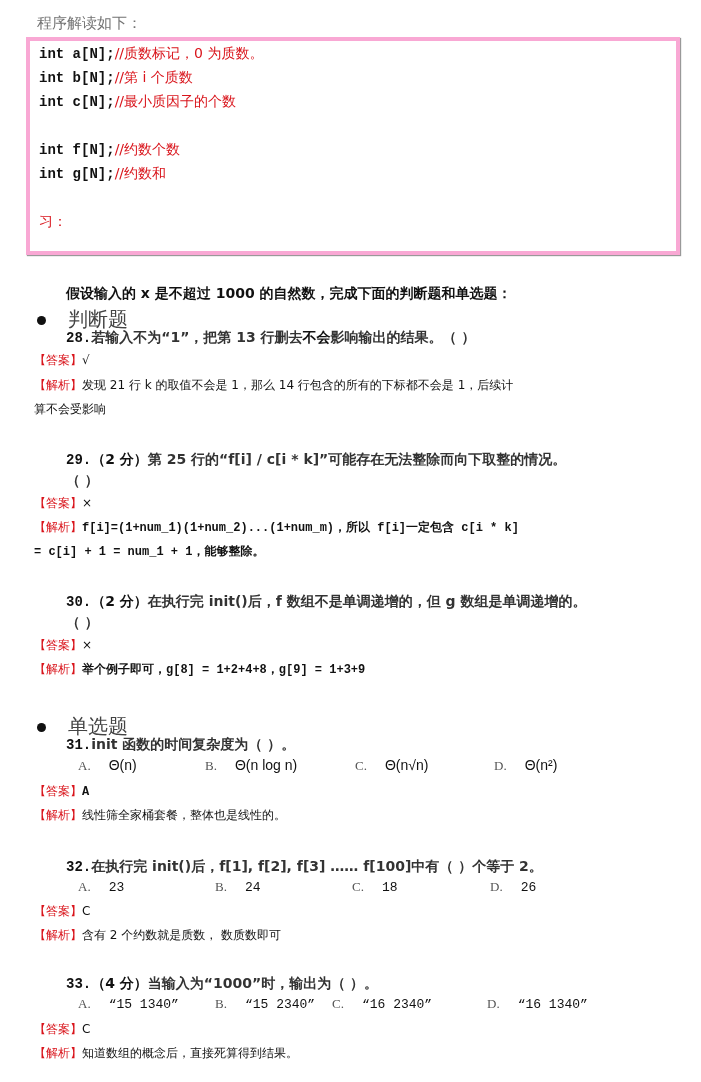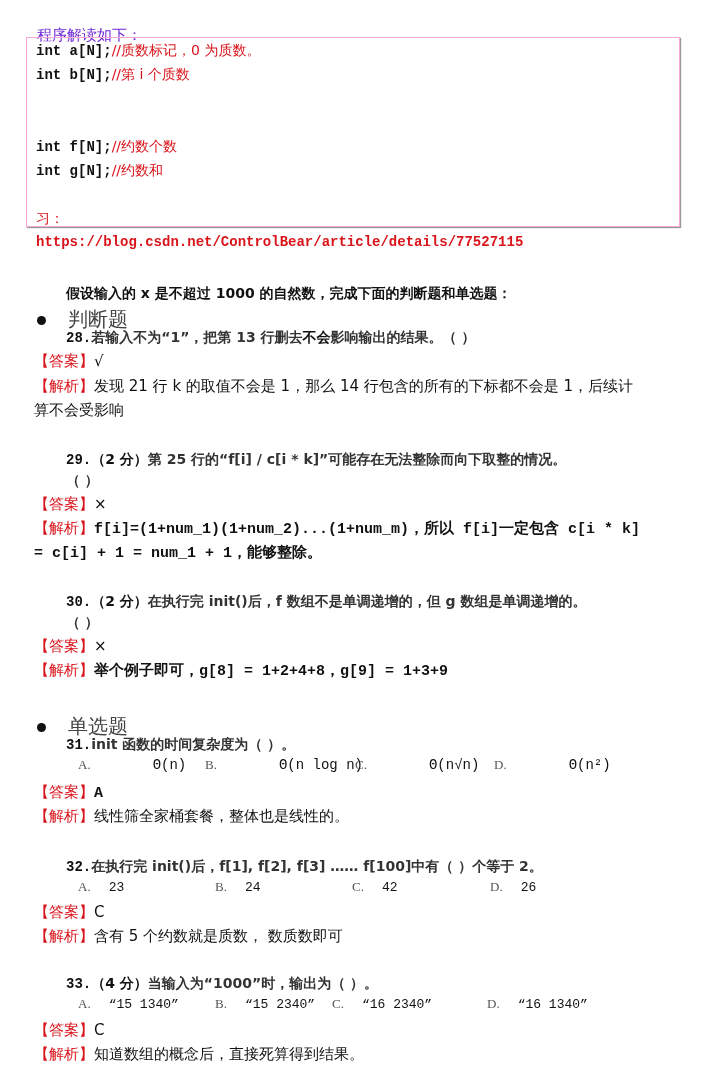--- a/index.html
+++ b/index.html
@@ -2,72 +2,74 @@
 <html><head>
 <meta charset="utf-8">
 <style>
   html, body { margin: 0; padding: 0; background: #ffffff; }
   body {
     width: 701px; height: 1082px; position: relative; overflow: hidden;
     font-family: "DejaVu Sans", "Liberation Sans", sans-serif;
     color: #111111;
   }
   .abs { position: absolute; white-space: nowrap; }
-  .red { color: #6d28d9; margin-top: 12px; }
+  .red { color: #737373; }
   .gray { color: #444444; }
   .intro-title { left: 37px; top: 14px; font-size: 15px; }
   .codebox {
-    position: absolute; left: 26px; top: 37px; width: 654px; height: 190px;
-    border: 1px solid #f9a8d4; box-sizing: border-box;
+    position: absolute; left: 26px; top: 37px; width: 654px; height: 218px;
+    border: 4px solid #f9a8d4; box-sizing: border-box;
     box-shadow: 1px 1px 1px #999;
   }
   .codeline { position: absolute; left: 9px; font-size: 14px; white-space: nowrap; }
   .codeline .code { font-family: "Liberation Mono", "DejaVu Sans Mono", monospace; font-weight: bold; color: #111; }
   .codeline .cmt { color: #d9141b; }
   .codeline .cmt .m { font-family: "Liberation Mono", "DejaVu Sans Mono", monospace; font-weight: bold; }
   .note { position: absolute; left: 9px; font-size: 14px; color: #d9141b; white-space: nowrap; }
   .url { font-family: "Liberation Mono", "DejaVu Sans Mono", monospace; font-weight: bold; font-size: 14px; color: #d9141b; }
   sup { font-size: 9px; }
 
   .lead { left: 66px; top: 285px; font-size: 14px; font-weight: bold; }
   .bullet { font-size: 20px; }
   .bullet .dot { display: inline-block; width: 9px; height: 9px; border-radius: 50%; background: #111; margin-right: 22px; vertical-align: middle; }
   .q { font-size: 14px; color: #333; font-weight: bold; }
   .q .num { font-family: "Liberation Mono", "DejaVu Sans Mono", monospace; color: #111; }
   .q b { color: #111; }
   .opts { font-size: 13px; color: #333; }
   .opts span.opt { position: absolute; white-space: nowrap; }
   .opts .lab { font-family: "Liberation Serif", serif; color: #555; margin-right: 18px; }
-  .opts .val { font-family: Liberation Mono, monospace; font-size: 14px; color: #111; margin-left: 44px; }
+  .opts .val { font-family: Liberation Sans, sans-serif; font-size: 14px; color: #111; }
   .opts .valm { font-family: "Liberation Mono", monospace; font-size: 13px; color: #111; }
-  .ans { font-size: 15px; }
+  .ans { font-size: 12px; }
   .ans .tag { color: #d9141b; }
   .ans .txt { color: #111; }
   .ans .m { font-family: "Liberation Mono", "DejaVu Sans Mono", monospace; font-weight: bold; }
 </style>
 </head>
 <body>
 
 <div class="abs red intro-title">程序解读如下：</div>
 
 <div class="codebox">
   <div class="codeline" style="top:4px">
     <span class="code">int a[N];</span><span class="cmt">//质数标记，0 为质数。</span>
   </div>
   <div class="codeline" style="top:28px">
     <span class="code">int b[N];</span><span class="cmt">//第 i 个质数</span>
   </div>
+  <div class="codeline" style="top:52px">
+    <span class="code">int c[N];</span><span class="cmt">//最小质因子的个数</span>
+  </div>
   <div class="codeline" style="top:100px">
     <span class="code">int f[N];</span><span class="cmt">//约数个数</span>
   </div>
   <div class="codeline" style="top:124px">
     <span class="code">int g[N];</span><span class="cmt">//约数和</span>
   </div>
   <div class="note" style="top:172px">习：</div>
-  <div class="note" style="top:195px"><span class="url">https://blog.csdn.net/ControlBear/article/details/77527115</span></div>
 </div>
 
 <div class="abs lead">假设输入的 x 是不超过 1000 的自然数，完成下面的判断题和单选题：</div>
 
 <div class="abs bullet gray" style="left:37px; top:306px">
   <span class="dot"></span><span>判断题</span>
 </div>
 
 <div class="abs q" style="left:66px; top:329px">
   <span class="num">28.</span><span>若输入不为“1”，把第 13 行删去</span><b>不会</b><span>影响输出的结果。（    ）</span>
@@ -126,28 +128,28 @@
 <div class="abs ans" style="left:34px; top:807px">
   <span class="tag">【解析】</span><span class="txt">线性筛全家桶套餐，整体也是线性的。</span>
 </div>
 
 <div class="abs q" style="left:66px; top:858px">
   <span class="num">32.</span><span>在执行完 init()后，f[1], f[2], f[3] …… f[100]中有（    ）个等于 2。</span>
 </div>
 <div class="opts">
   <span class="opt" style="left:78px; top:879px"><span class="lab">A.</span><span class="valm">23</span></span>
   <span class="opt" style="left:215px; top:879px"><span class="lab">B.</span><span class="valm">24</span></span>
-  <span class="opt" style="left:352px; top:879px"><span class="lab">C.</span><span class="valm">42</span></span>
+  <span class="opt" style="left:352px; top:879px"><span class="lab">C.</span><span class="valm">18</span></span>
   <span class="opt" style="left:490px; top:879px"><span class="lab">D.</span><span class="valm">26</span></span>
 </div>
 <div class="abs ans" style="left:34px; top:903px">
   <span class="tag">【答案】</span><span class="txt">C</span>
 </div>
 <div class="abs ans" style="left:34px; top:927px">
-  <span class="tag">【解析】</span><span class="txt">含有 5 个约数就是质数，  数质数即可</span>
+  <span class="tag">【解析】</span><span class="txt">含有 2 个约数就是质数，  数质数即可</span>
 </div>
 
 <div class="abs q" style="left:66px; top:975px">
   <span class="num">33.</span><b>（4 分）</b><span>当输入为“1000”时，输出为（    ）。</span>
 </div>
 <div class="opts">
   <span class="opt" style="left:78px; top:996px"><span class="lab">A.</span><span class="valm">“15 1340”</span></span>
   <span class="opt" style="left:215px; top:996px"><span class="lab">B.</span><span class="valm">“15 2340”</span></span>
   <span class="opt" style="left:332px; top:996px"><span class="lab">C.</span><span class="valm">“16 2340”</span></span>
   <span class="opt" style="left:487px; top:996px"><span class="lab">D.</span><span class="valm">“16 1340”</span></span>

